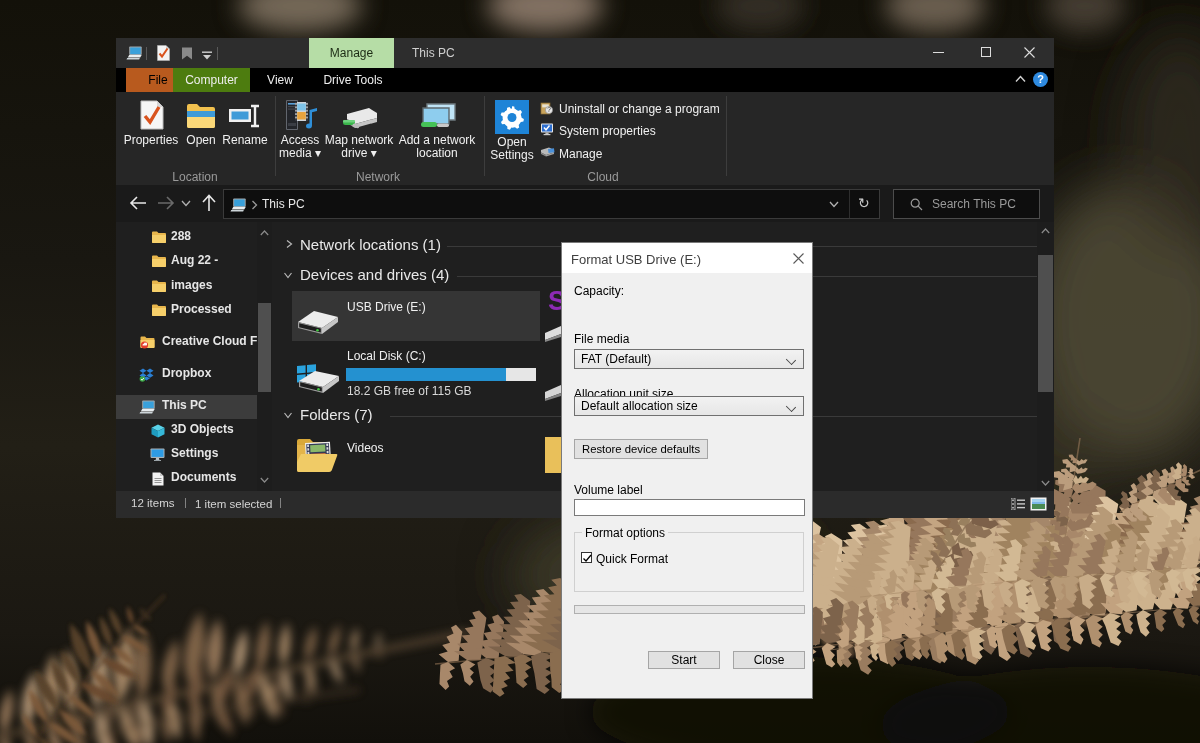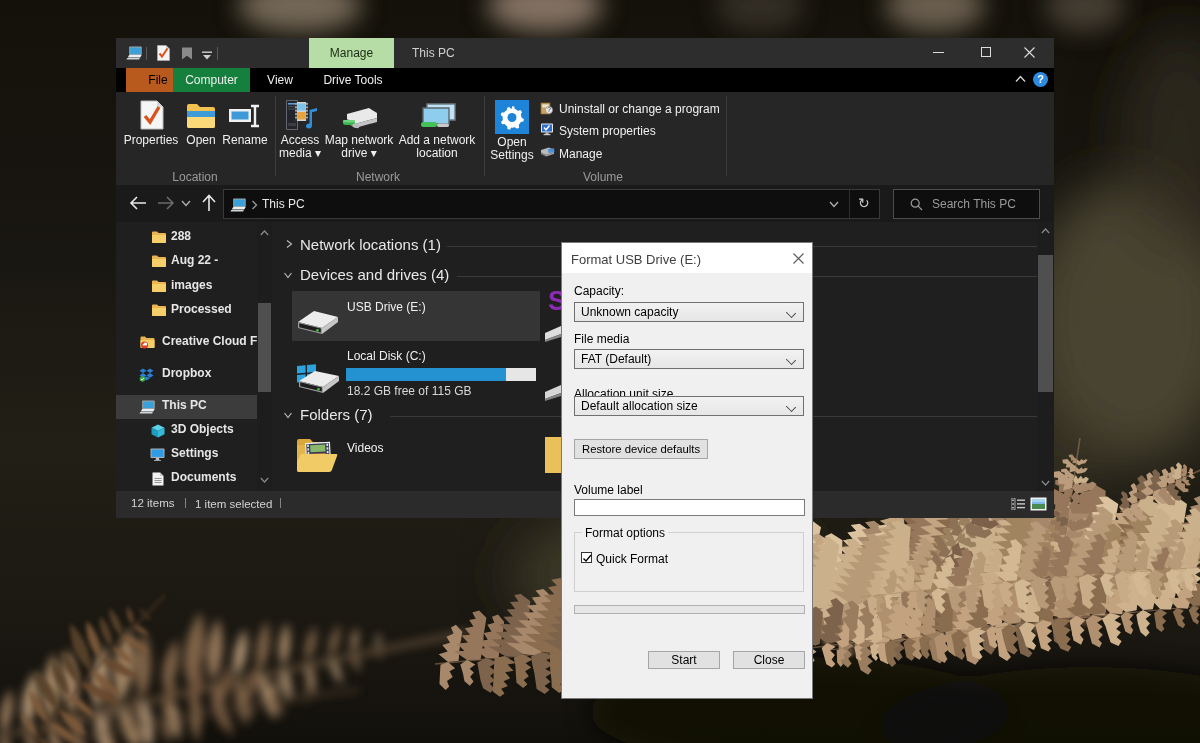--- a/index.html
+++ b/index.html
@@ -643,21 +643,21 @@
         <div class="abs" style="left:193px;top:0;width:85px;height:30px;background:#b6dda6;color:#1c2b14;text-align:center;line-height:30px">Manage</div>
         <div class="abs" style="left:296px;top:0;width:80px;height:30px;color:#cfcfcf;line-height:30px">This PC</div>
         <div class="abs" style="left:817px;top:14px;width:11px;height:1px;background:#ddd"></div>
         <div class="abs" style="left:865px;top:9px;width:10px;height:10px;border:1px solid #ddd"></div>
         <svg class="abs" style="left:908px;top:9px" width="11" height="11">
           <path d="M0.5 0.5 L10.5 10.5 M10.5 0.5 L0.5 10.5" stroke="#ddd" stroke-width="1.1"></path>
         </svg>
       </div>
       <div id="tabrow">
         <div class="tab" style="left:10px;width:64px;background:#b85a1e;color:#000000">File</div>
-        <div class="tab" style="left:57px;width:77px;background:#15803d">Computer</div>
+        <div class="tab" style="left:57px;width:77px;background:#4d7c0f">Computer</div>
         <div class="tab" style="left:134px;width:60px">View</div>
         <div class="tab" style="left:194px;width:86px">Drive Tools</div>
         <svg class="abs" style="left:899px;top:7px" width="11" height="8">
           <path d="M1 6.5 L5.5 1.5 L10 6.5" stroke="#d0d0d0" stroke-width="1.4" fill="none"></path>
         </svg>
         <div class="abs" style="left:917px;top:4px;width:15px;height:15px;border-radius:8px;background:#2e8ae0;color:#fff;font-size:11px;font-weight:bold;text-align:center;line-height:15px">?</div>
       </div>
       <div id="ribbon">
         <div class="abs" style="left:24px;top:8px"><svg width="24" height="30" viewBox="0 0 24 30">
             <path d="M1 1 L17 1 L23 7 L23 29 L1 29 Z" fill="#f6f6f6" stroke="#bdbdbd"></path>
@@ -752,21 +752,21 @@
           </svg></div>
         <div class="abs" style="left:424px;top:54px"><svg width="15" height="11" viewBox="0 0 15 11">
             <path d="M1 4 L9 1.5 L14 4 L14 6.5 L6 9 L1 6.5 Z" fill="#b9b9b9"></path>
             <path d="M1 6.5 L6 9 L6 10.5 L1 8 Z" fill="#8a8a8a"></path>
             <path d="M6 9 L14 6.5 L14 8 L6 10.5 Z" fill="#a0a0a0"></path>
             <rect x="8" y="3" width="6" height="4" fill="#4a90d9" transform="rotate(-8 8 3)"></rect>
           </svg></div>
         <div class="tlabel" style="left:443px;top:10px">Uninstall or change a program</div>
         <div class="tlabel" style="left:443px;top:32px">System properties</div>
         <div class="tlabel" style="left:443px;top:55px">Manage</div>
-        <div class="glabel" style="left:452px;width:70px">Volume</div>
+        <div class="glabel" style="left:452px;width:70px">Cloud</div>
         <div class="vsep" style="left:610px"></div>
       </div>
       <div id="addr">
         <svg class="abs" style="left:13px;top:11px" width="18" height="14">
           <path d="M8 1 L2 7 L8 13 M2 7 L17 7" stroke="#e8e8e8" stroke-width="1.6" fill="none"></path>
         </svg>
         <svg class="abs" style="left:41px;top:11px" width="18" height="14">
           <path d="M10 1 L16 7 L10 13 M16 7 L1 7" stroke="#6a6a6a" stroke-width="1.6" fill="none"></path>
         </svg>
         <svg class="abs" style="left:65px;top:15px" width="10" height="7">
@@ -1005,21 +1005,20 @@
           </svg></div>
       </div>
     </div>
     <div class="abs" style="left:561px;top:242px;width:252px;height:457px;background:#f0f0f0;border:1px solid #7a7a7a">
       <div class="abs" style="left:0;top:0;width:250px;height:30px;background:#fff"></div>
       <div class="abs" style="left:9px;top:9px;color:#404040;font-size:13px">Format USB Drive (E:)</div>
       <svg class="abs" style="left:231px;top:10px" width="11" height="11">
         <path d="M0.5 0.5 L10.5 10.5 M10.5 0.5 L0.5 10.5" stroke="#5a5a5a" stroke-width="1.1"></path>
       </svg>
       <div class="dlabel" style="top:41px">Capacity:</div>
-      <div class="combo" style="top:59px">Unknown capacity</div>
       <div class="dlabel" style="top:89px">File media</div>
       <div class="combo" style="top:106px">FAT (Default)</div>
       <div class="dlabel" style="top:144px">Allocation unit size</div>
       <div class="combo" style="top:153px">Default allocation size</div>
       <div class="dbtn" style="left:12px;top:196px;width:134px;height:20px;line-height:19px;font-size:11.3px">Restore device defaults</div>
       <div class="dlabel" style="top:240px">Volume label</div>
       <div class="abs" style="left:12px;top:256px;width:231px;height:17px;background:#fff;border:1px solid #7a7a7a"></div>
       <div class="abs" style="left:12px;top:289px;width:230px;height:60px;border:1px solid #d0d0d0"></div>
       <div class="abs" style="left:20px;top:283px;color:#000;background:#f0f0f0;padding:0 3px">Format options</div>
       <div class="abs" style="left:19px;top:309px;width:11px;height:11px;background:#fff;border:1px solid #333"></div>

